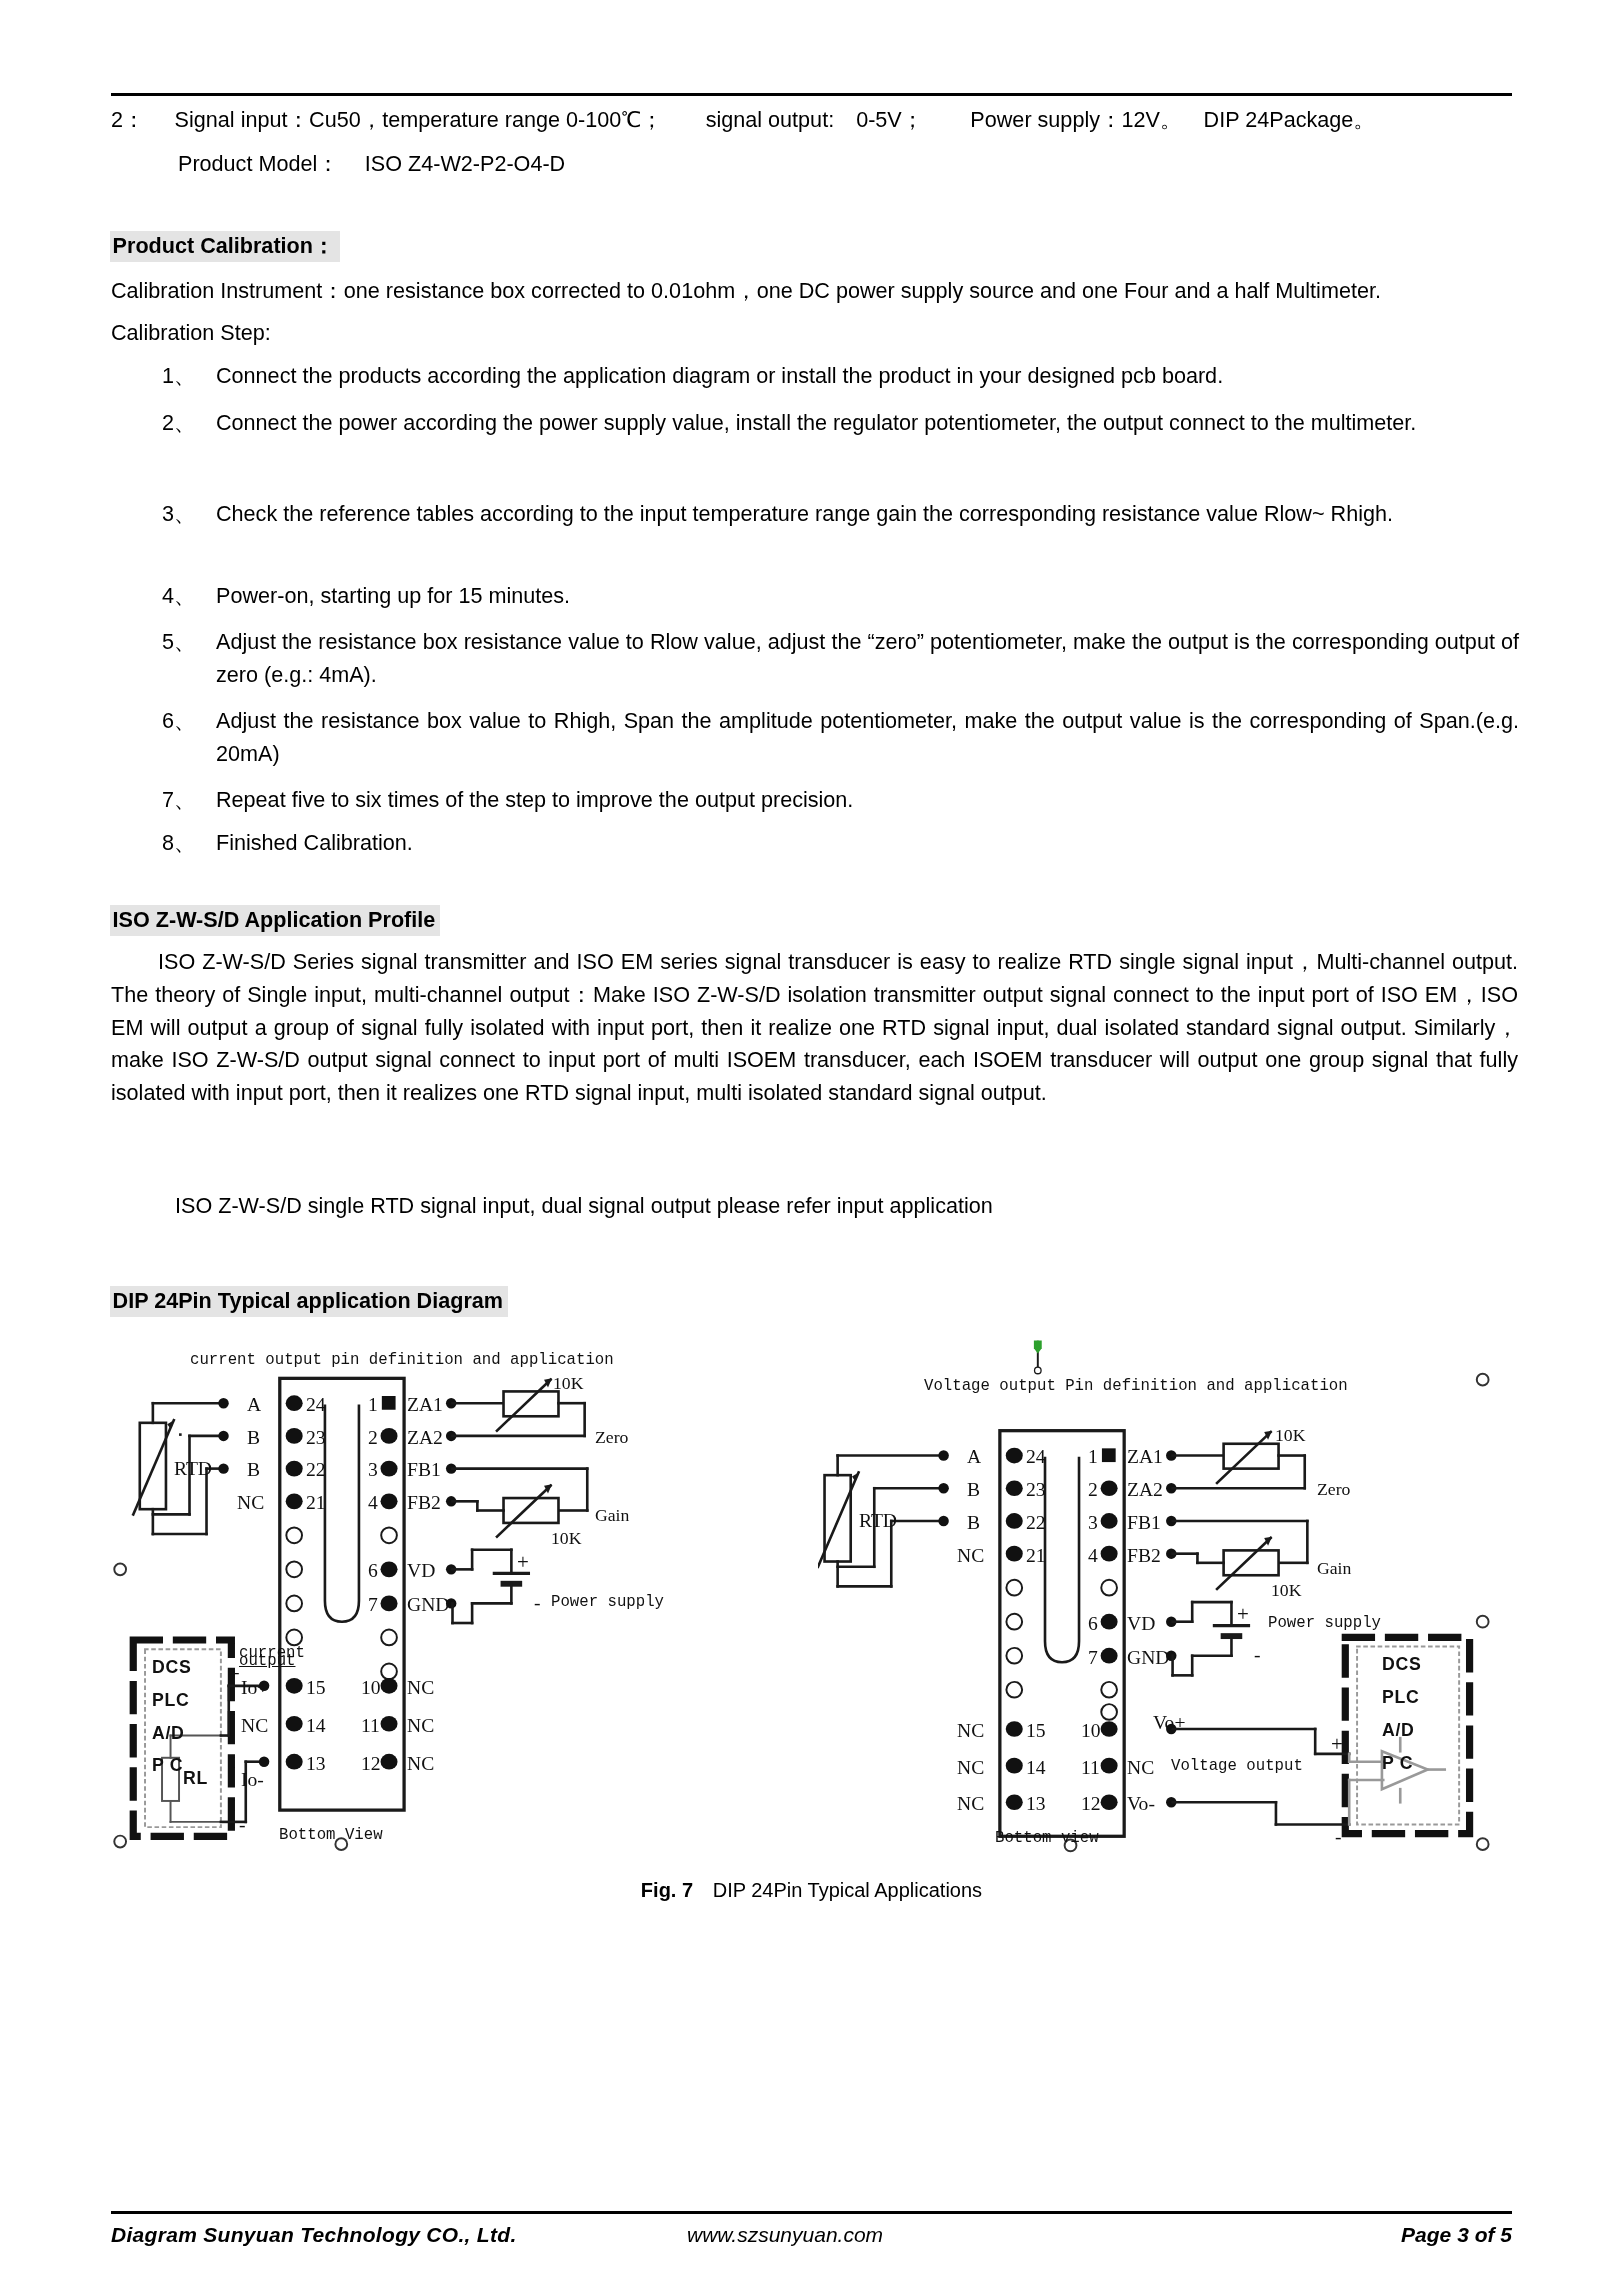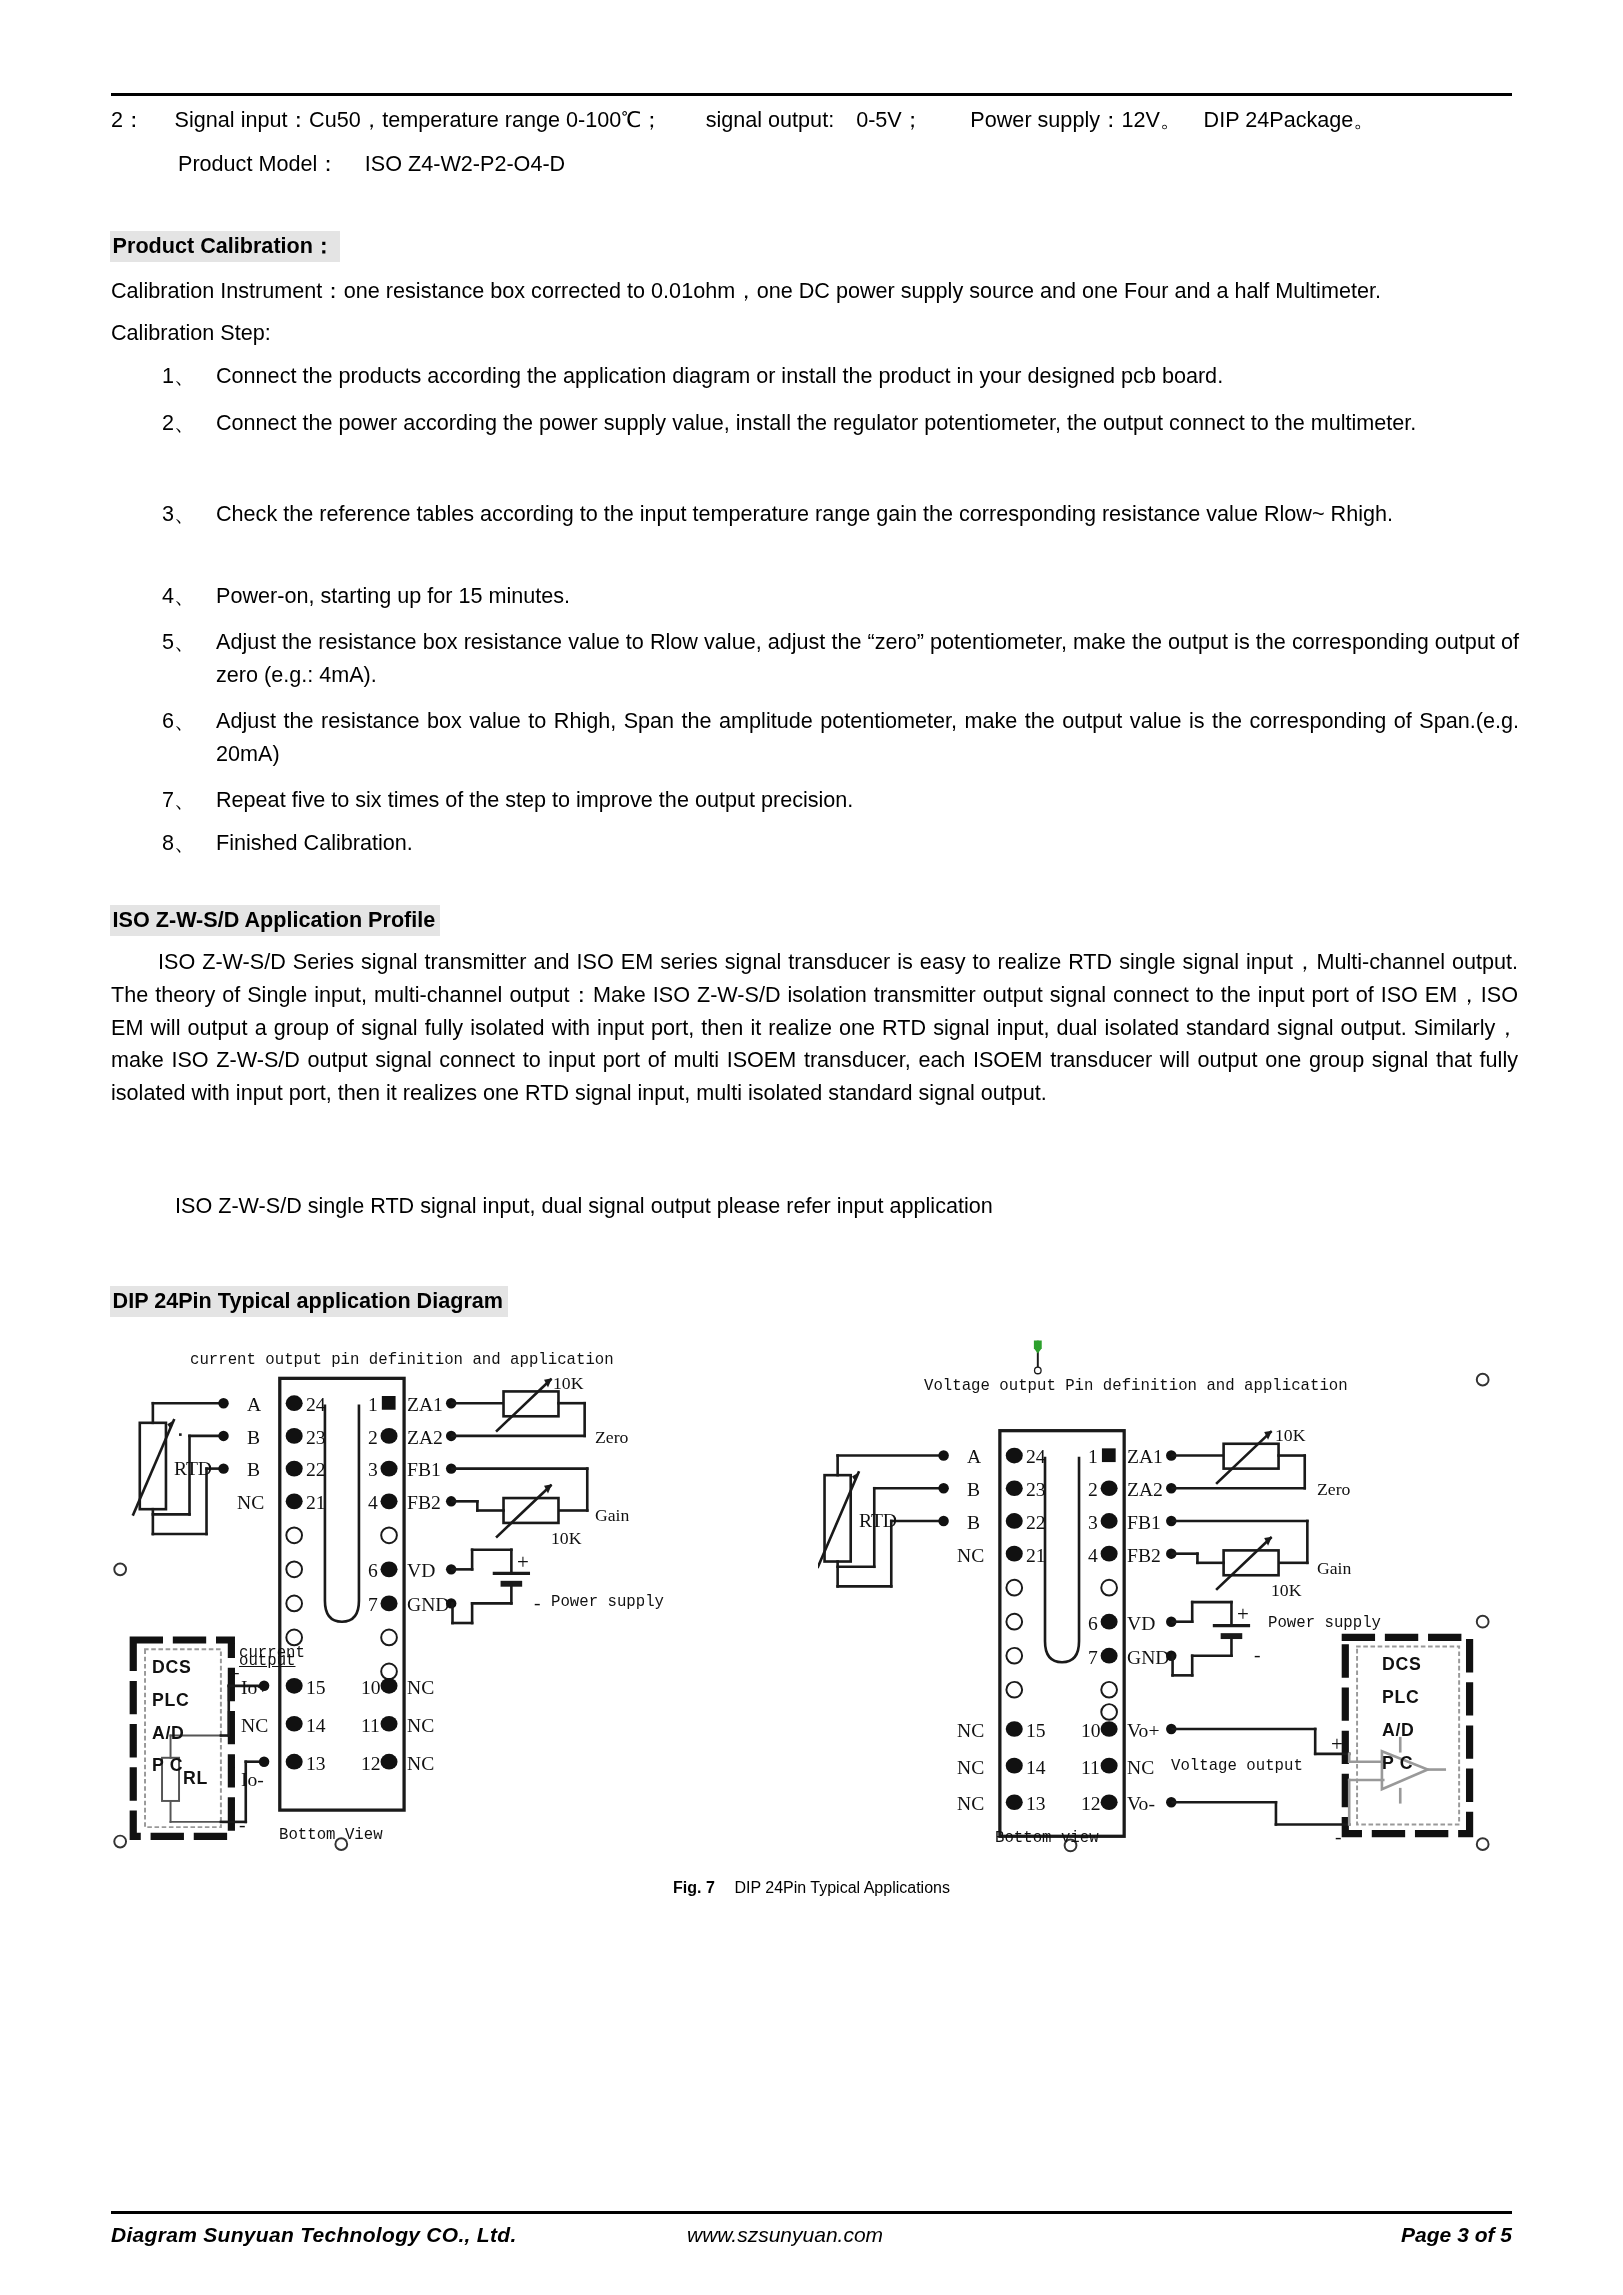--- a/index.html
+++ b/index.html
@@ -129,21 +129,21 @@
     top: 1339px;
     width: 1414px;
     height: 517px;
   }
   .fig-caption {
     position: absolute;
     left: 0px;
     top: 1879px;
     width: 1623px;
     text-align: center;
-    font-size: 16px;
+    font-size: 20px;
   }
   .fig-caption b { font-weight: bold; }
   .fig-caption .capgap { display:inline-block; width: 19.6px; }
 
   
   .diagram {
     position: absolute;
     top: 0;
     width: 700px;
     height: 517px;
@@ -611,21 +611,21 @@
       <div class="dlabel bigserif" style="left:263px; top:381px;">10</div>
       <div class="dlabel bigserif" style="left:263px; top:418px;">11</div>
       <div class="dlabel bigserif" style="left:263px; top:454px;">12</div>
 
       <div class="dlabel bigserif" style="left:309px; top:107px;">ZA1</div>
       <div class="dlabel bigserif" style="left:309px; top:140px;">ZA2</div>
       <div class="dlabel bigserif" style="left:309px; top:173px;">FB1</div>
       <div class="dlabel bigserif" style="left:309px; top:206px;">FB2</div>
       <div class="dlabel bigserif" style="left:309px; top:274px;">VD</div>
       <div class="dlabel bigserif" style="left:309px; top:308px;">GND</div>
-      <div class="dlabel bigserif" style="left:309px; top:381px;">Vo+</div>
+      <div class="dlabel bigserif" style="left:309px; top:373px;padding-left:26px;">Vo+</div>
       <div class="dlabel bigserif" style="left:309px; top:418px;">NC</div>
       <div class="dlabel bigserif" style="left:309px; top:454px;">Vo-</div>
 
       <div class="dlabel serif" style="left:457px; top:86px;">10K</div>
       <div class="dlabel serif" style="left:499px; top:140px;">Zero</div>
       <div class="dlabel serif" style="left:453px; top:241px;">10K</div>
       <div class="dlabel serif" style="left:499px; top:219px;">Gain</div>
 
       <div class="dlabel serif" style="left:419px; top:263px; font-size:21px;">+</div>
       <div class="dlabel serif" style="left:436px; top:305px; font-size:19.6px;">-</div>

